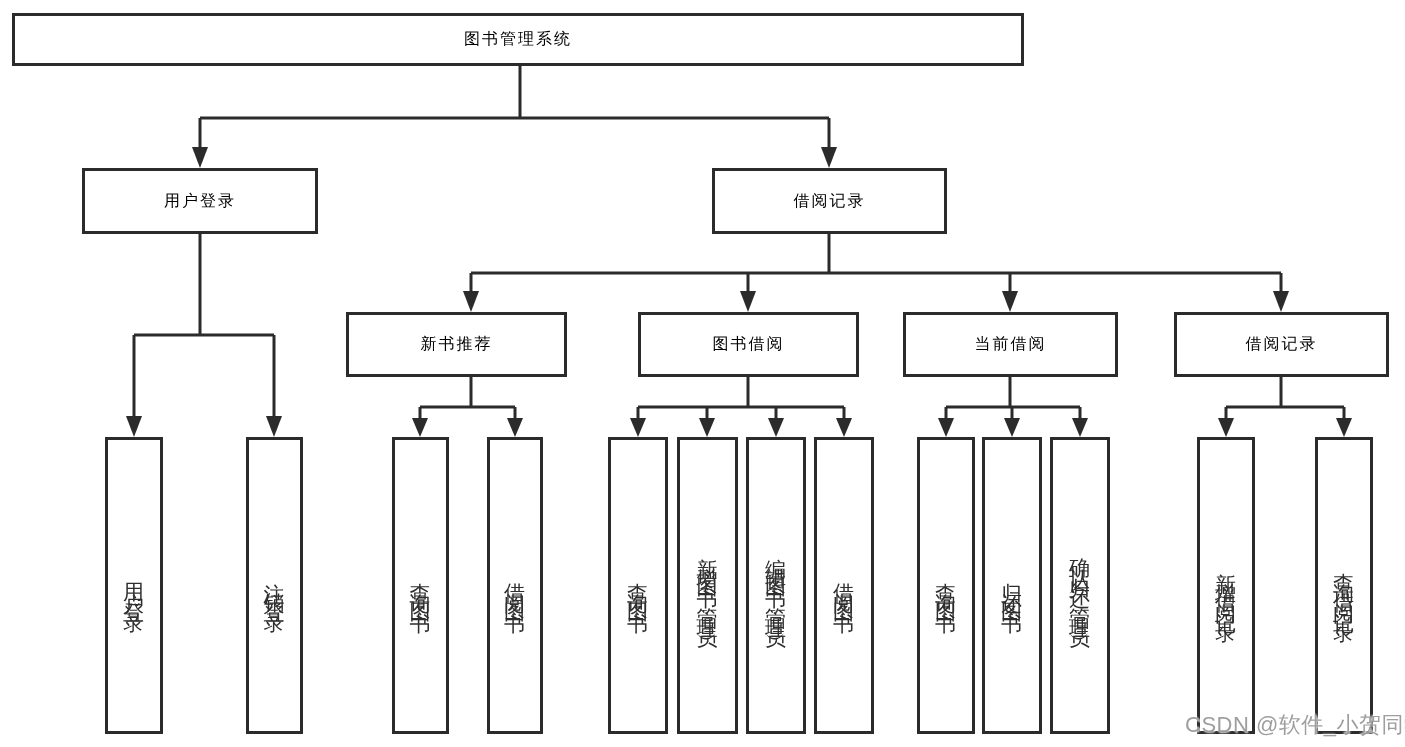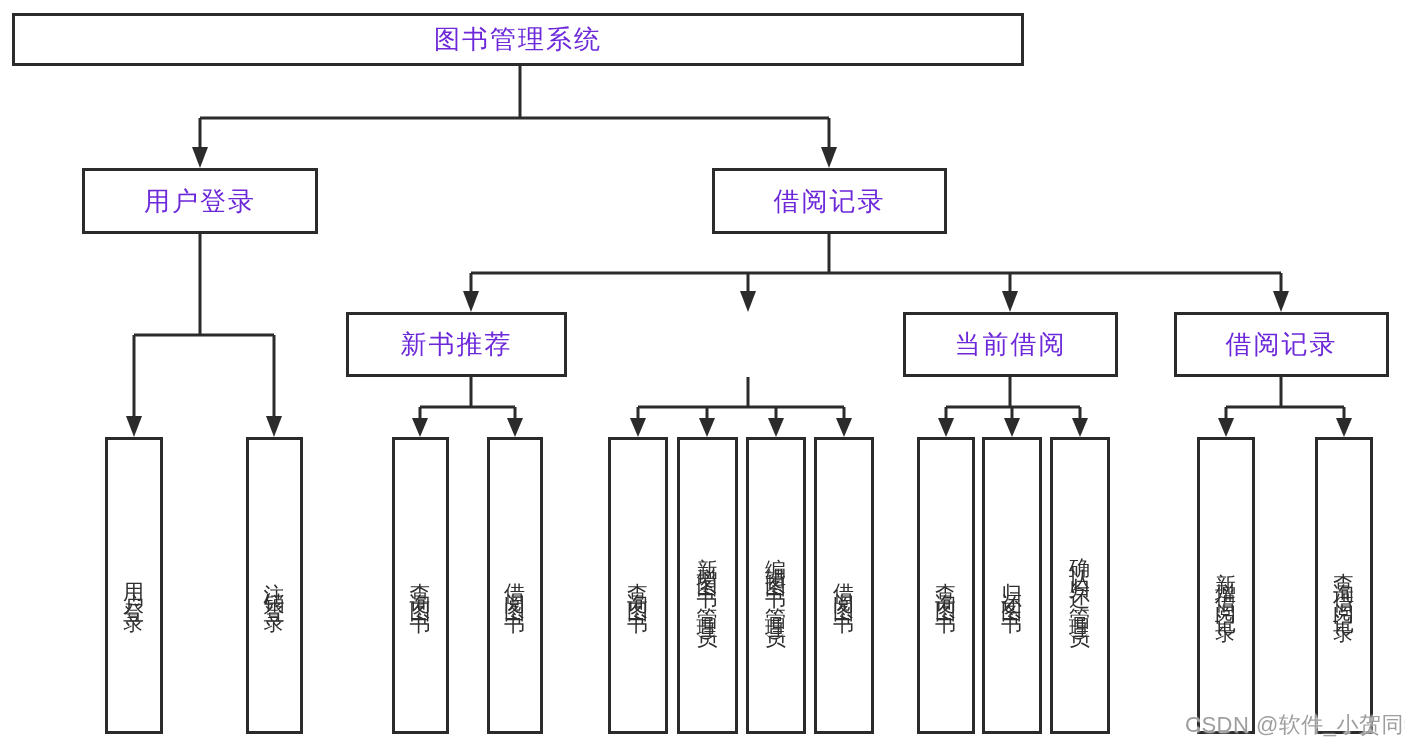--- a/index.html
+++ b/index.html
@@ -24,22 +24,22 @@
   .box {
     position: absolute;
     box-sizing: border-box;
     border: 3px solid #2b2b2b;
     background: #ffffff;
     display: flex;
     align-items: center;
     justify-content: center;
   }
   .hlabel {
-    font-size: 26px;
-    color: #6d28d9;
+    font-size: 16px;
+    color: #000000;
     letter-spacing: 2px;
     white-space: nowrap;
   }
   .leaf .vlabel {
     writing-mode: vertical-rl;
     text-orientation: mixed;
     font-size: 21px;
     color: #2e2e2e;
     letter-spacing: 10px;
     line-height: 1.1;
@@ -157,20 +157,23 @@
   <div class="box n-login">
     <span class="hlabel">用户登录</span>
   </div>
   <div class="box n-mgmt">
     <span class="hlabel">借阅记录</span>
   </div>
 
   <div class="box n-newbook">
     <span class="hlabel">新书推荐</span>
   </div>
+  <div class="box n-borrowing">
+    <span class="hlabel">图书借阅</span>
+  </div>
   <div class="box n-current">
     <span class="hlabel">当前借阅</span>
   </div>
   <div class="box n-records">
     <span class="hlabel">借阅记录</span>
   </div>
 
   <div class="box leaf l-userlogin">
     <span class="vlabel">用户登录</span>
   </div>

